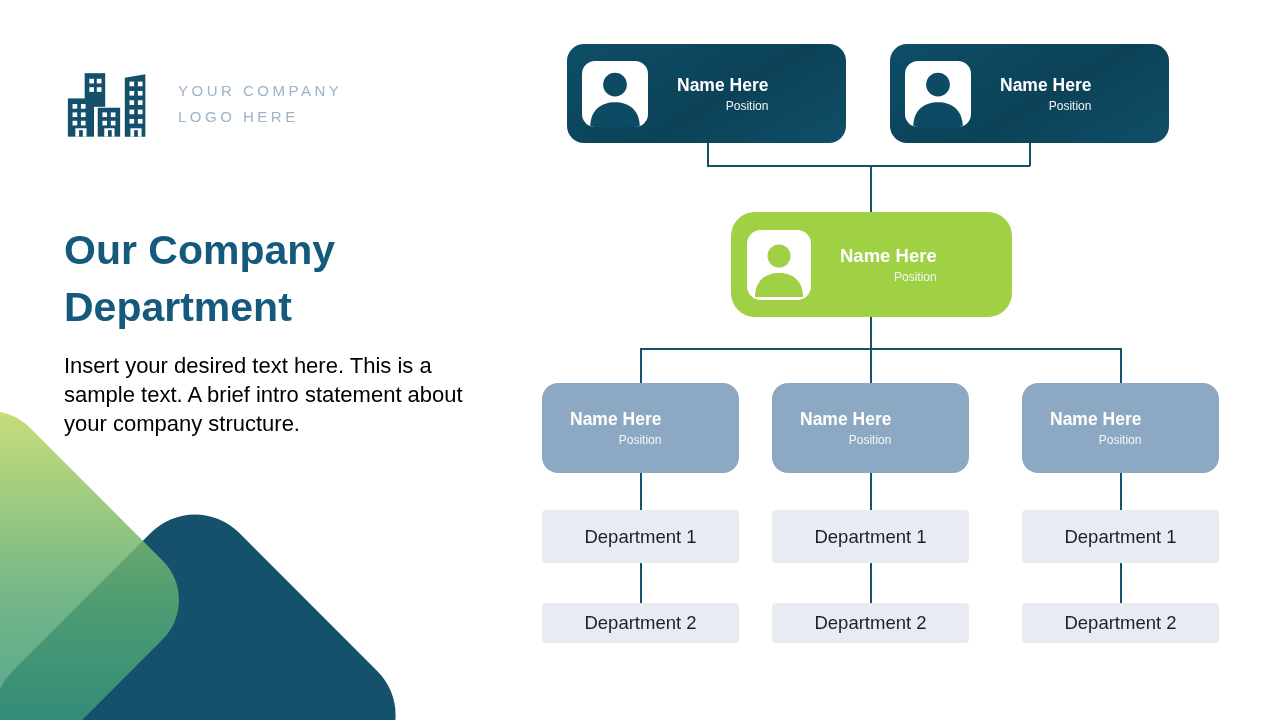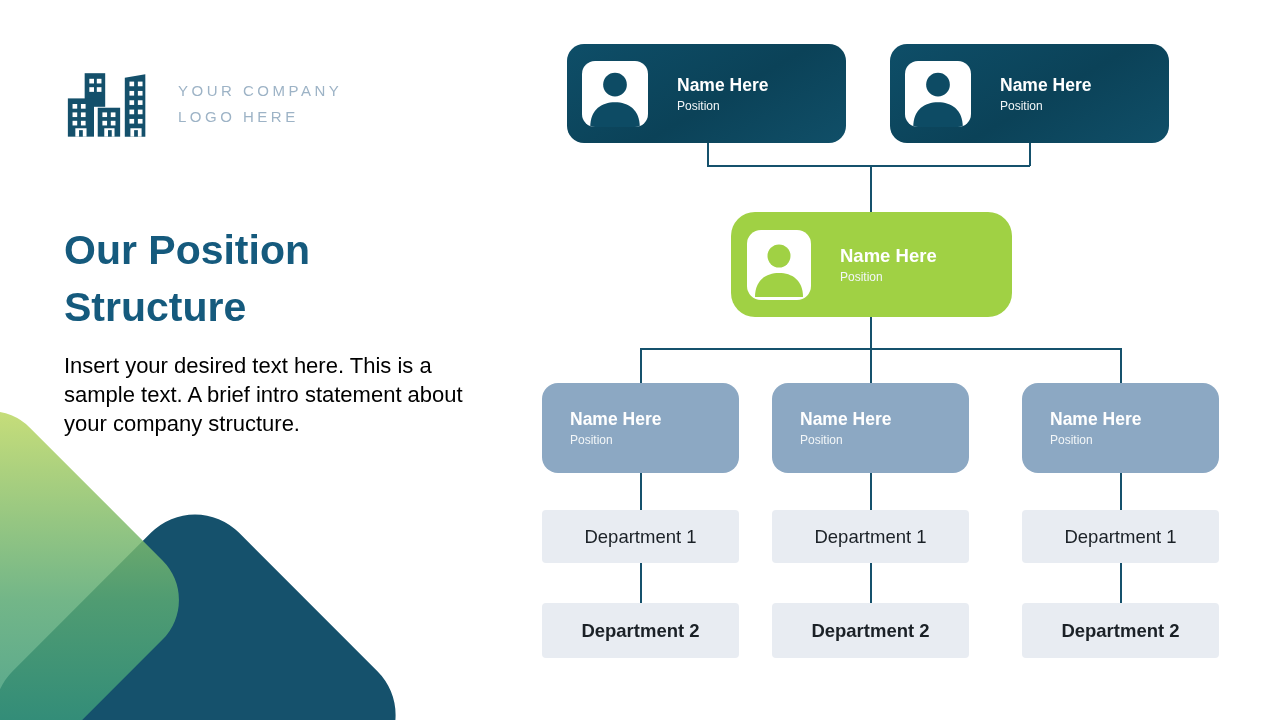--- a/index.html
+++ b/index.html
@@ -59,30 +59,30 @@
   }
   .card.lead {
     width:197px; height:90px; border-radius:16px;
     background:#8ca8c3; padding-left:28px;
   }
   .card.dept {
     width:197px; height:53px; border-radius:4px;
     background:#e8ecf2; justify-content:center;
     color:#1b2127; font-size:18.5px;
   }
-  .card.dept.row2 { height:55px;font-weight:bold; }
+  .card.dept.row2 { height:40px; }
 
   .avatar {
     width:66px; height:66px; background:#ffffff; border-radius:13px;
     overflow:hidden; flex:none; position:relative;
   }
   .card.manager .avatar { width:64px; height:70px; border-radius:14px; }
   .avatar svg { position:absolute; left:0; bottom:0; width:100%; height:100%; }
 
-  .card-text { margin-left:29px; display:flex; flex-direction:column; gap:3px; }
+  .card-text { margin-left:29px; display:flex; flex-direction:column; gap:3px;align-items:flex-end; }
   .card.lead .card-text { margin-left:0; }
   .card-name { color:#ffffff; font-weight:bold; font-size:17.5px; }
   .card.manager .card-name { font-size:18.5px; }
   .card-pos { color:#f2f6f8; font-size:12px; font-weight:400; }
 </style>
 </head>
 <body>
 
 <div class="slide">
 
@@ -131,21 +131,21 @@
         <rect x="45" y="65" width="4" height="7"></rect>
         <rect x="73" y="65" width="4" height="7"></rect>
       </g>
     </svg>
     <div class="logo-text">
       <div>YOUR COMPANY</div>
       <div>LOGO HERE</div>
     </div>
   </div>
 
-  <h1 class="title">Our Position Structure</h1>
+  <h1 class="title">Our Company Department</h1>
   <p class="intro">Insert your desired text here. This is a sample text. A brief intro statement about your company structure.</p>
 
   <div class="conn v" style="left:707px; top:143px; height:23px;"></div>
   <div class="conn v" style="left:1029px; top:143px; height:23px;"></div>
   <div class="conn h" style="left:707px; top:165px; width:323px;"></div>
   <div class="conn v" style="left:870px; top:165px; height:48px;"></div>
   <div class="conn v" style="left:870px; top:317px; height:32px;"></div>
   <div class="conn h" style="left:640px; top:348px; width:481px;"></div>
   <div class="conn v" style="left:640px; top:348px; height:36px;"></div>
   <div class="conn v" style="left:870px; top:348px; height:36px;"></div>

